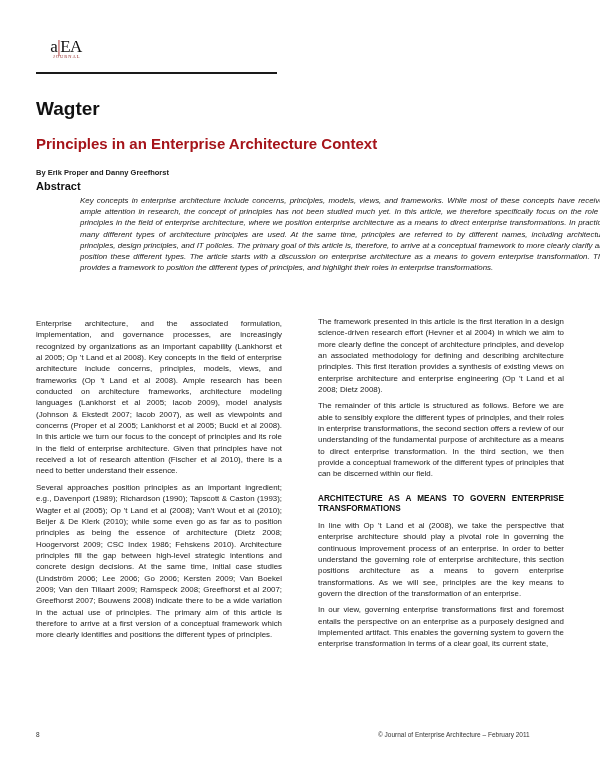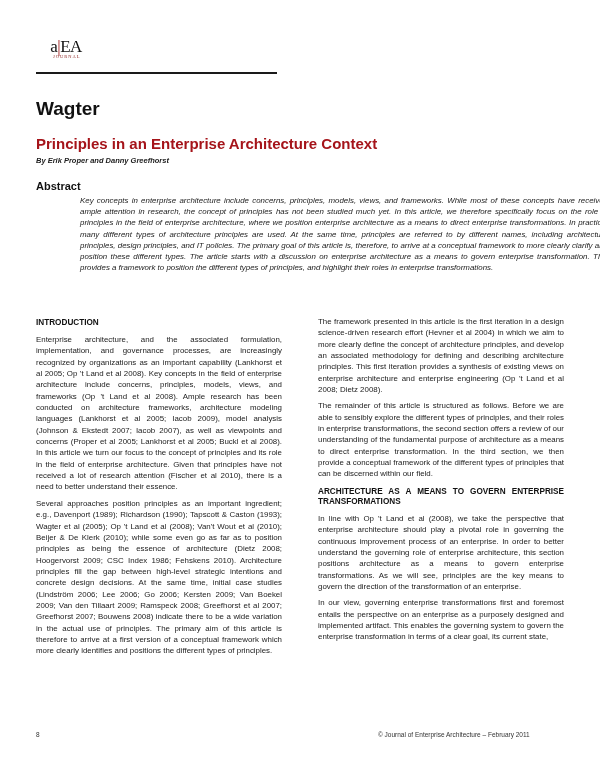--- a/index.html
+++ b/index.html
@@ -4,49 +4,48 @@
 <style>
   html, body { margin: 0; padding: 0; background: #ffffff; }
   body { width: 600px; height: 776px; position: relative; overflow: hidden; font-family: "Liberation Sans", sans-serif; color: #1a1a1a; }
   .logo { position: absolute; left: 36px; top: 38px; width: 60px; height: 26px; }
   .logo .mark { font-family: "Liberation Serif", serif; font-size: 17px; line-height: 17px; color: #111; letter-spacing: -0.5px; text-align: center; }
   .logo .mark .bar { color: #a01c1c; }
   .logo .sub { font-family: "Liberation Serif", serif; font-size: 4.5px; color: #8a1b1b; letter-spacing: 1px; margin-left: 17px; margin-top: -1px; }
   .top-rule { position: absolute; left: 36px; top: 72px; width: 241px; height: 2px; background: #1a1a1a; }
   .article-label { position: absolute; left: 36px; top: 98px; font-size: 19px; font-weight: bold; color: #111; }
   .title { position: absolute; left: 36px; top: 135px; font-size: 15px; font-weight: bold; color: #a5141a; }
-  .byline { position: absolute; left: 36px; top: 156px; font-size: 7.5px; font-weight: bold; font-style: italic; color: #222; }
+  .byline { position: absolute; left: 36px; top: 168px; font-size: 7.5px; font-weight: bold; color: #222; }
   .abstract-head { position: absolute; left: 36px; top: 180px; font-size: 11px; font-weight: bold; color: #111; }
   .abstract { position: absolute; left: 36px; top: 195px; width: 528px; font-size: 7.9px; line-height: 11.2px; font-style: italic; text-align: justify; color: #222; margin-left: 44px; }
   .col { position: absolute; top: 318px; width: 246px; font-size: 7.9px; line-height: 11.35px; text-align: justify; color: #222; }
   .col.left { left: 36px; }
   .col.right { left: 318px; top: 316px; }
   .col h3 { font-size: 8.2px; font-weight: bold; margin: 0 0 6px 0; line-height: 10px; color: #111; }
   .col p { margin: 0 0 5px 0; }
-  .col h3.mid { margin-top: 7px; }
+  .col h3.mid { margin-top: 14px; }
   .footer-page { position: absolute; left: 36px; top: 731px; font-size: 6.5px; color: #333; }
   .footer-copy { position: absolute; left: 378px; top: 731px; font-size: 6.5px; color: #333; }
 </style>
 </head>
 <body>
 
 <div class="logo">
   <div class="mark"><span>a</span><span class="bar">|</span><span>EA</span></div>
   <div class="sub">JOURNAL</div>
 </div>
 <div class="top-rule"></div>
 
 <div class="article-label">Wagter</div>
 <div class="title">Principles in an Enterprise Architecture Context</div>
 <div class="byline">By Erik Proper and Danny Greefhorst</div>
 <div class="abstract-head">Abstract</div>
 <div class="abstract">Key concepts in enterprise architecture include concerns, principles, models, views, and frameworks. While most of these concepts have received ample attention in research, the concept of principles has not been studied much yet. In this article, we therefore specifically focus on the role of principles in the field of enterprise architecture, where we position enterprise architecture as a means to direct enterprise transformations. In practice, many different types of architecture principles are used. At the same time, principles are referred to by different names, including architecture principles, design principles, and IT policies. The primary goal of this article is, therefore, to arrive at a conceptual framework to more clearly clarify and position these different types. The article starts with a discussion on enterprise architecture as a means to govern enterprise transformation. This provides a framework to position the different types of principles, and highlight their roles in enterprise transformations.</div>
 
 <div class="col left">
-  <h3>INTRODUCTION</h3>
   <p>Enterprise architecture, and the associated formulation, implementation, and governance processes, are increasingly recognized by organizations as an important capability (Lankhorst et al 2005; Op 't Land et al 2008). Key concepts in the field of enterprise architecture include concerns, principles, models, views, and frameworks (Op 't Land et al 2008). Ample research has been conducted on architecture frameworks, architecture modeling languages (Lankhorst et al 2005; Iacob 2009), model analysis (Johnson &amp; Ekstedt 2007; Iacob 2007), as well as viewpoints and concerns (Proper et al 2005; Lankhorst et al 2005; Buckl et al 2008). In this article we turn our focus to the concept of principles and its role in the field of enterprise architecture. Given that principles have not received a lot of research attention (Fischer et al 2010), there is a need to better understand their essence.</p>
   <p>Several approaches position principles as an important ingredient; e.g., Davenport (1989); Richardson (1990); Tapscott &amp; Caston (1993); Wagter et al (2005); Op 't Land et al (2008); Van't Wout et al (2010); Beijer &amp; De Klerk (2010); while some even go as far as to position principles as being the essence of architecture (Dietz 2008; Hoogervorst 2009; CSC Index 1986; Fehskens 2010). Architecture principles fill the gap between high-level strategic intentions and concrete design decisions. At the same time, initial case studies (Lindström 2006; Lee 2006; Go 2006; Kersten 2009; Van Boekel 2009; Van den Tillaart 2009; Ramspeck 2008; Greefhorst et al 2007; Greefhorst 2007; Bouwens 2008) indicate there to be a wide variation in the actual use of principles. The primary aim of this article is therefore to arrive at a first version of a conceptual framework which more clearly identifies and positions the different types of principles.</p>
 </div>
 
 <div class="col right">
   <p>The framework presented in this article is the first iteration in a design science-driven research effort (Hevner et al 2004) in which we aim to more clearly define the concept of architecture principles, and develop an associated methodology for defining and describing architecture principles. This first iteration provides a synthesis of existing views on enterprise architecture and enterprise engineering (Op 't Land et al 2008; Dietz 2008).</p>
   <p>The remainder of this article is structured as follows. Before we are able to sensibly explore the different types of principles, and their roles in enterprise transformations, the second section offers a review of our understanding of the fundamental purpose of architecture as a means to direct enterprise transformation. In the third section, we then provide a conceptual framework of the different types of principles that can be discerned within our field.</p>
   <h3 class="mid">ARCHITECTURE AS A MEANS TO GOVERN ENTERPRISE TRANSFORMATIONS</h3>
   <p>In line with Op 't Land et al (2008), we take the perspective that enterprise architecture should play a pivotal role in governing the continuous improvement process of an enterprise. In order to better understand the governing role of enterprise architecture, this section positions architecture as a means to govern enterprise transformations. As we will see, principles are the key means to govern the direction of the transformation of an enterprise.</p>
   <p>In our view, governing enterprise transformations first and foremost entails the perspective on an enterprise as a purposely designed and implemented artifact. This enables the governing system to govern the enterprise transformation in terms of a clear goal, its current state,</p>

